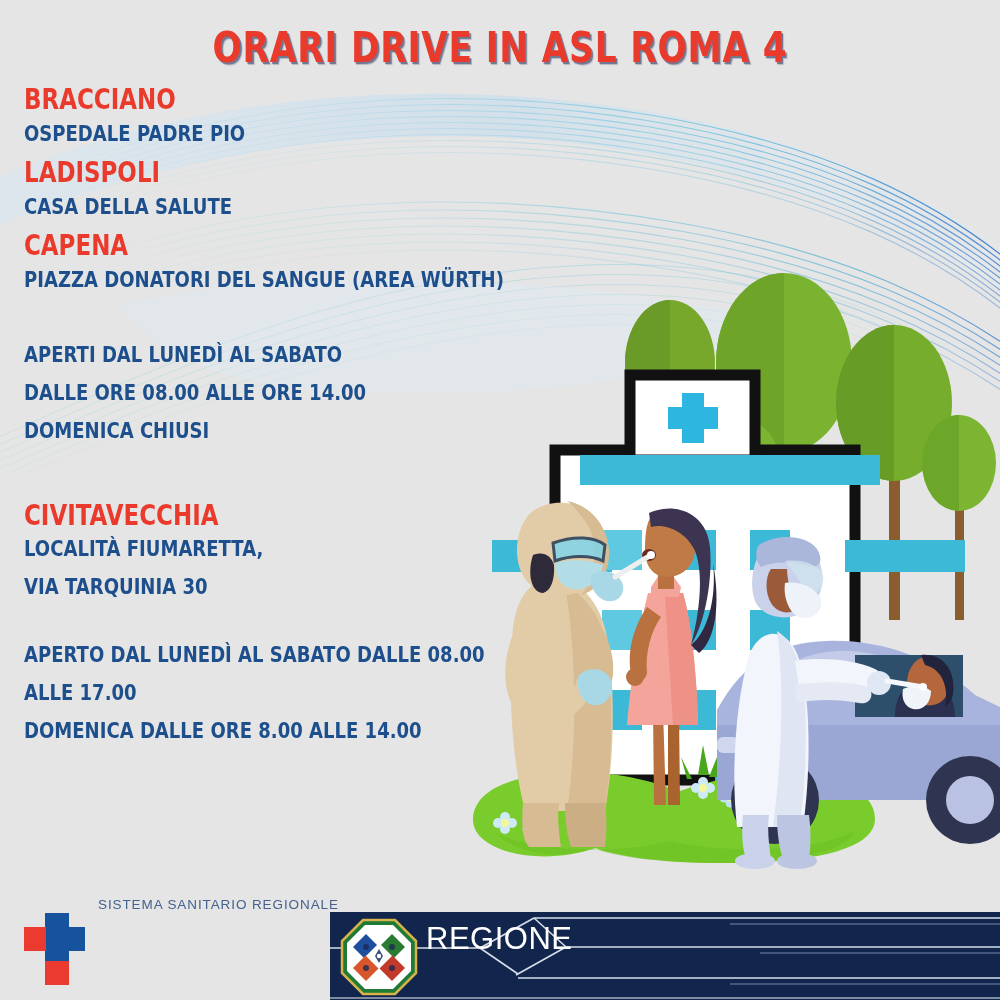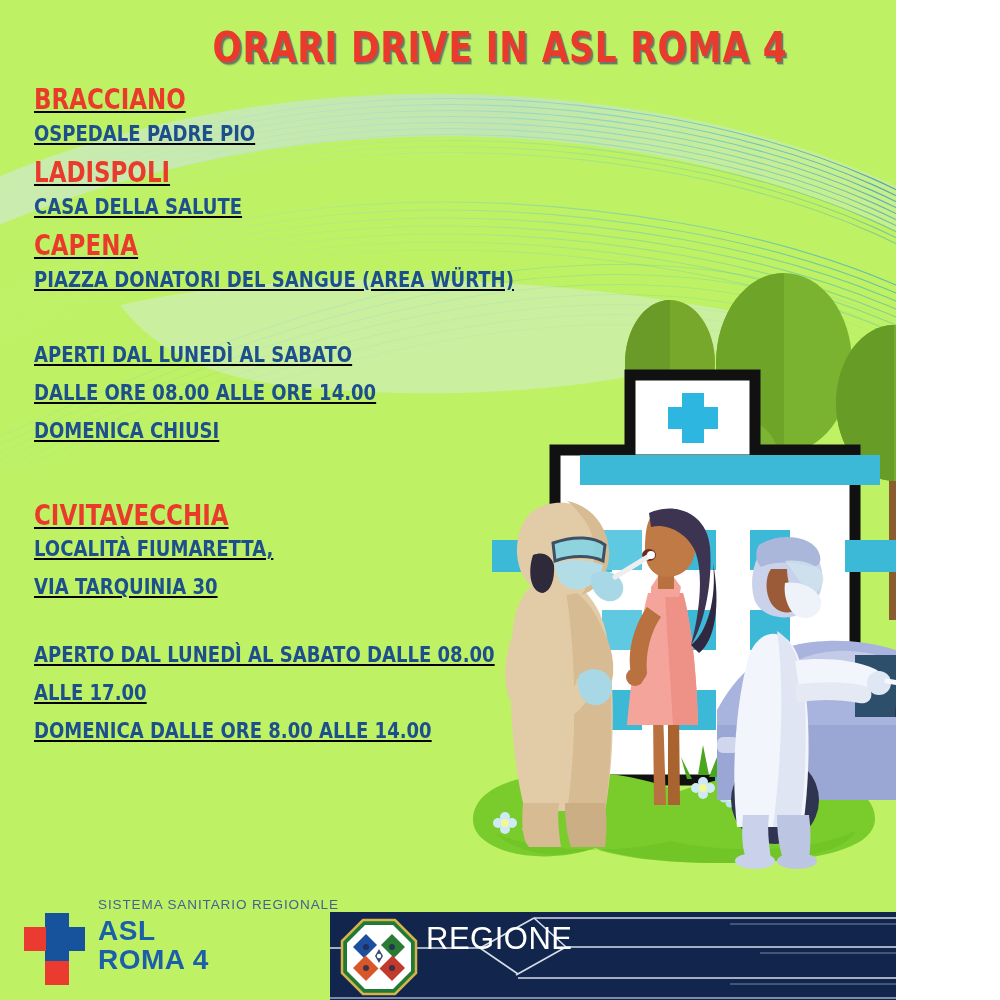--- a/index.html
+++ b/index.html
@@ -4,22 +4,22 @@
 <style>
   html,body{margin:0;padding:0;}
   body{
     width:1000px;height:1000px;
     background:#ffffff;
     font-family:"Liberation Sans", sans-serif;
     overflow:hidden;
   }
   #poster{
     position:relative;
-    width:896px;height:1000px;
-    background:#bef264;
+    width:1000px;height:1000px;
+    background:#e5e5e5;
     overflow:hidden;
   }
   
   #wave-bg{
     position:absolute;left:0;top:55px;width:1000px;height:420px;
     pointer-events:none;
   }
   
   #title{
     position:absolute;left:0;top:22px;width:1000px;
@@ -29,21 +29,21 @@
     font-size:43px;
     letter-spacing:1px;
     color:#ea3a2c;
     transform:scaleX(0.80);
     transform-origin:center top;
     text-shadow:2px 2px 0 rgba(60,70,110,.55), 3px 3px 1px rgba(40,50,90,.25);
     white-space:nowrap;
   }
   
   #text-col{
-    position:absolute;left:34px;top:86px;width:430px;text-decoration:underline;
+    position:absolute;left:24px;top:86px;width:430px;
   }
   .city{
     font-family:"DejaVu Sans", sans-serif;
     font-weight:bold;
     color:#ea3a2c;
     font-size:28px;
     line-height:1.0;
     letter-spacing:0px;
     transform:scaleX(.82);
     transform-origin:left center;
@@ -497,24 +497,20 @@
     <div id="asl-logo-block">
       <svg id="cross-mark" viewBox="0 0 66 72">
 
         <rect x="21" y="0" width="24" height="52" fill="#17539c"></rect>
         <rect x="9" y="14" width="52" height="24" fill="#17539c"></rect>
 
         <rect x="0" y="14" width="22" height="24" fill="#eb3b31"></rect>
         <rect x="21" y="48" width="24" height="24" fill="#eb3b31"></rect>
       </svg>
       <div id="ssr-text">SISTEMA SANITARIO REGIONALE</div>
-      <div id="asl-text">
-        <div>ASL</div>
-        <div>ROMA 4</div>
-      </div>
     </div>
 
     <div id="lazio-banner">
 
       <svg style="position:absolute;left:0;top:0;width:670px;height:90px;" viewBox="0 0 670 90" preserveAspectRatio="none">
         <g stroke="#e8eef7" stroke-width="1.6" fill="none" opacity=".92">
 
           <path d="M204 6 L 670 6"></path>
           <path d="M150 36 L 204 6"></path>
 

